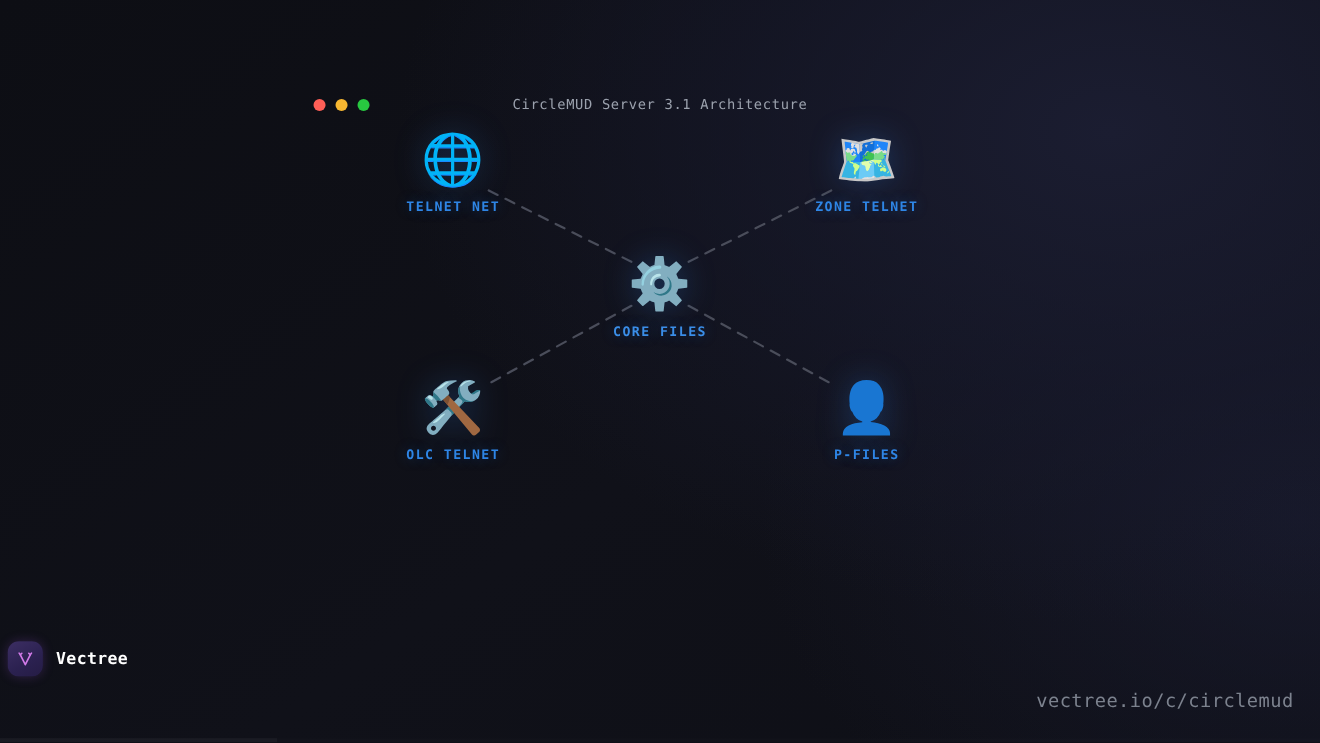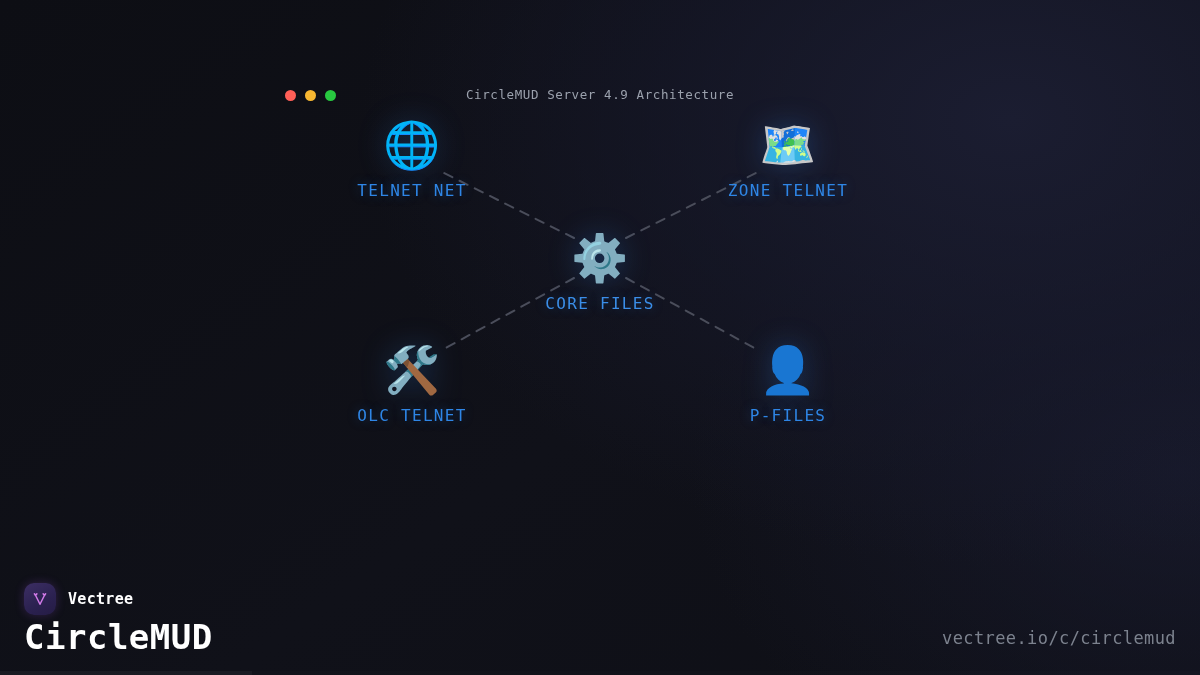--- a/index.html
+++ b/index.html
@@ -41,38 +41,38 @@
   .node {
     position:absolute; width:170px; margin-left:-85px;
     display:flex; flex-direction:column; align-items:center; gap:8px;
   }
   .node-icon {
     font-size:46px; line-height:54px; height:56px;
     display:flex; align-items:center; justify-content:center;
     filter:drop-shadow(0 0 14px rgba(45,130,230,0.28));
   }
   .node-label {
-    font-size:16px; font-weight:normal; letter-spacing:1.3px;
+    font-size:12px; font-weight:bold; letter-spacing:1.3px;
     color:#2f86e6; white-space:nowrap;
     text-shadow:0 0 12px rgba(47,134,230,0.35);
   }
   .node.core .node-label { color:#3b8ee8; }
 
   #node-telnet { left:412px; top:117px; }
   #node-zone   { left:788px; top:117px; }
   #node-core   { left:600px; top:230px; }
   #node-olc    { left:412px; top:342px; }
   #node-pfiles { left:788px; top:342px; }
 
   
   #footer {
     position:absolute; left:0; bottom:0; width:1200px; height:110px;
   }
   #brand-row {
-    position:absolute; left:24px; top:18px;
+    position:absolute; left:7px; top:18px;
     display:flex; align-items:center; gap:12px;justify-content:flex-end;
   }
   #brand-logo {
     width:32px; height:32px; border-radius:10px;
     background:linear-gradient(150deg, #3c2e63 0%, #2b2150 60%, #251c45 100%);
     display:flex; align-items:center; justify-content:center;
     box-shadow:0 0 10px rgba(150,80,220,0.25);
   }
   #brand-name {
     font-size:15px; font-weight:bold; color:#ffffff; letter-spacing:0.3px;
@@ -135,34 +135,33 @@
       <div class="node-label">P-FILES</div>
     </div>
   </div>
 
   <div id="window-chrome">
     <div class="dots">
       <span class="dot red"></span>
       <span class="dot yellow"></span>
       <span class="dot green"></span>
     </div>
-    <div id="window-title">CircleMUD Server 4.9 Architecture</div>
+    <div id="window-title">CircleMUD Server 3.1 Architecture</div>
   </div>
 
   <div id="footer">
     <div id="brand-row">
       <div id="brand-logo">
         <svg width="18" height="18" viewBox="0 0 24 24" fill="none" stroke="#d17ae8" stroke-width="2" stroke-linecap="round" stroke-linejoin="round">
           <path d="M6 7 L12 19 L18 7"></path>
           <path d="M4.5 5 L6 7 L7.8 5.2"></path>
           <path d="M16.2 5.2 L18 7 L19.5 5"></path>
         </svg>
       </div>
       <div id="brand-name">Vectree</div>
     </div>
-    <div id="footer-title">CircleMUD</div>
     <div id="footer-url">vectree.io/c/circlemud</div>
     <div id="progress-track">
       <div id="progress-fill" style="width: 252px;"></div>
     </div>
   </div>
 
 </div>
 
 </body></html>

